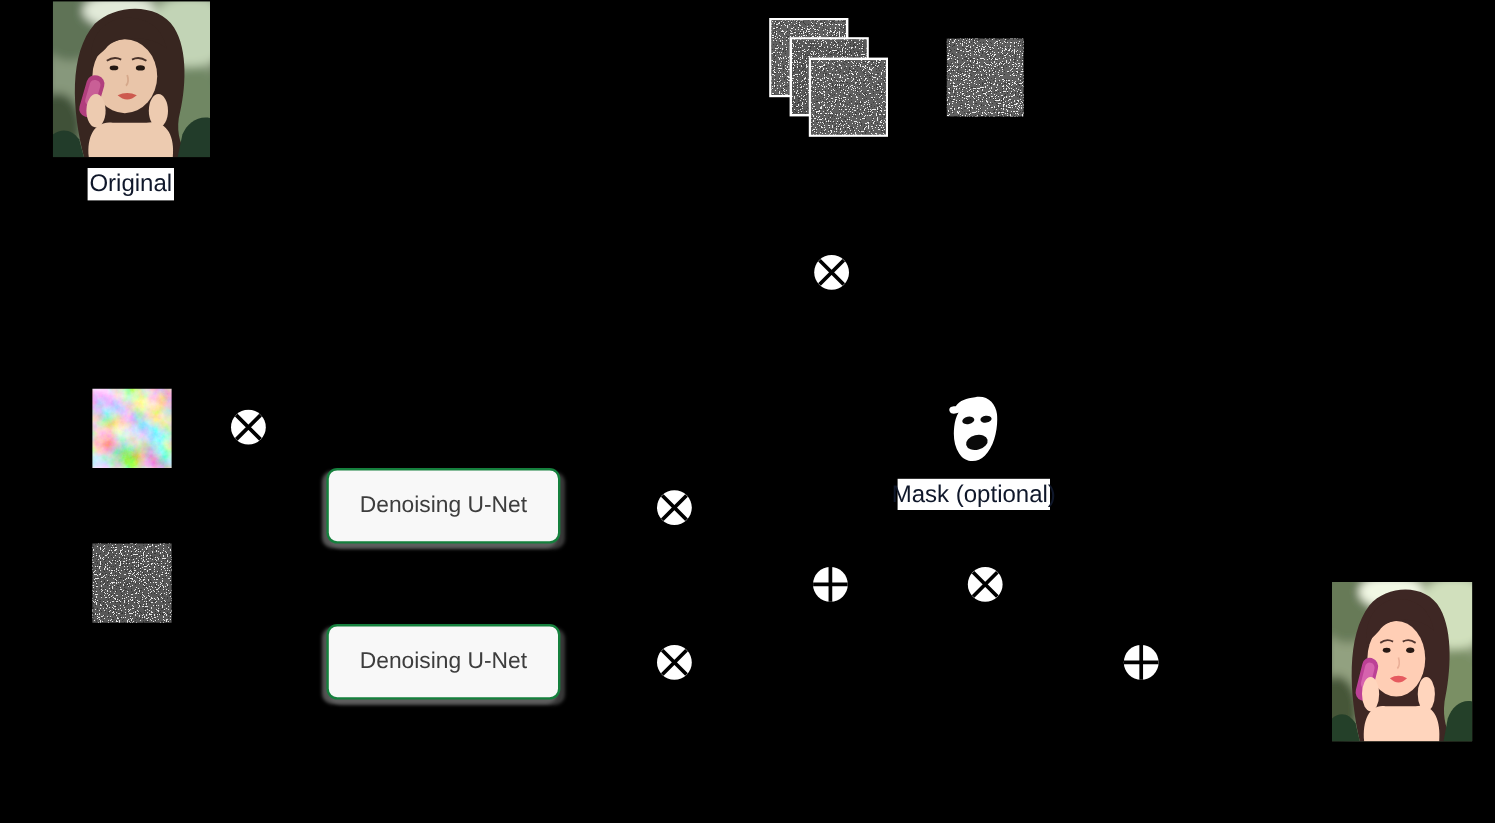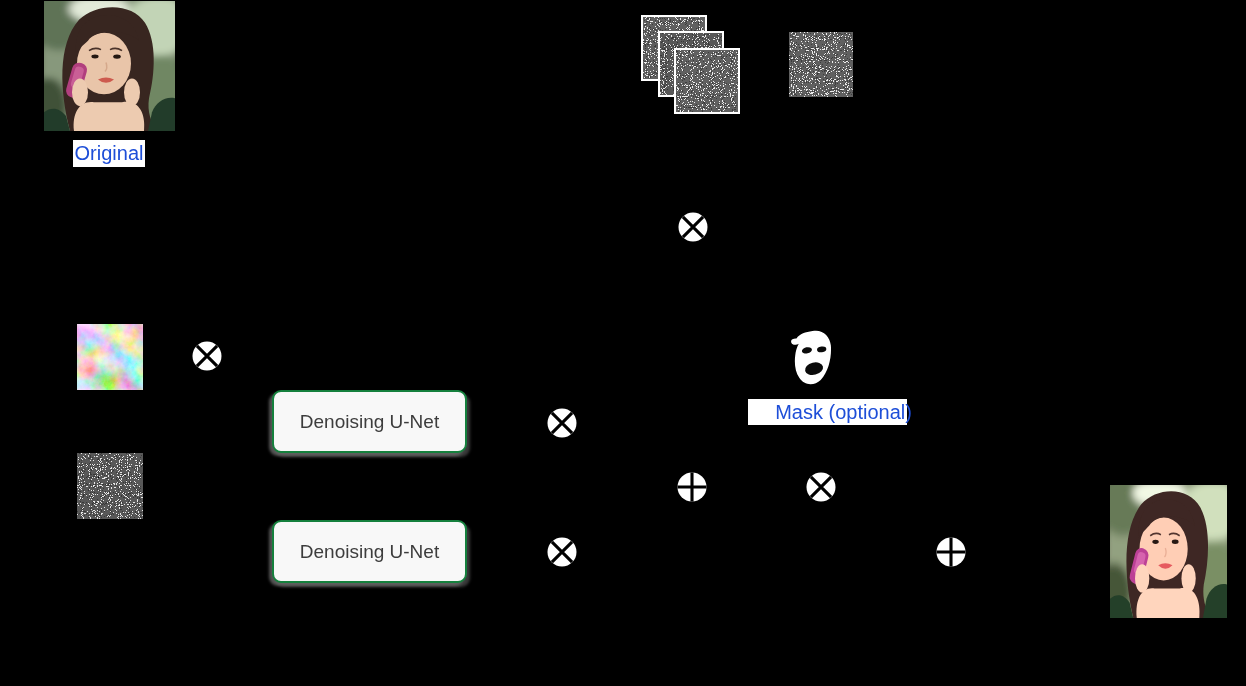--- a/index.html
+++ b/index.html
@@ -9,24 +9,24 @@
   }
   .defs{position:absolute;width:0;height:0;overflow:hidden;}
 
   
   .photo{position:absolute;display:block;}
   .photo-original{left:44px;top:1px;width:131px;height:130px;}
   .photo-result{left:1110px;top:485px;width:117px;height:133px;
     filter:hue-rotate(-8deg) saturate(1.08) brightness(1.06);}
 
   
-  .label{position:absolute;background:#ffffff;color:#1d4ed8;font-size:20px;
+  .label{position:absolute;background:#ffffff;color:#0f172a;font-size:20px;
     display:flex;align-items:center;justify-content:center;white-space:nowrap;}
   .label-original{left:73px;top:140px;width:72px;height:27px;}
-  .label-mask{left:748px;top:399px;width:127px;height:26px;padding-left:32px;}
+  .label-mask{left:748px;top:399px;width:127px;height:26px;}
 
   
   .noise{position:absolute;box-sizing:border-box;}
   .noise svg{display:block;width:100%;height:100%;}
   .stack{width:66px;height:66px;border:2.5px solid #ffffff;}
   .s-back{left:641px;top:15px;}
   .s-mid{left:658px;top:31px;}
   .s-front{left:674px;top:48px;}
   .n-top{left:789px;top:32px;width:64px;height:65px;}
   .n-color{left:77px;top:324px;width:66px;height:66px;}

